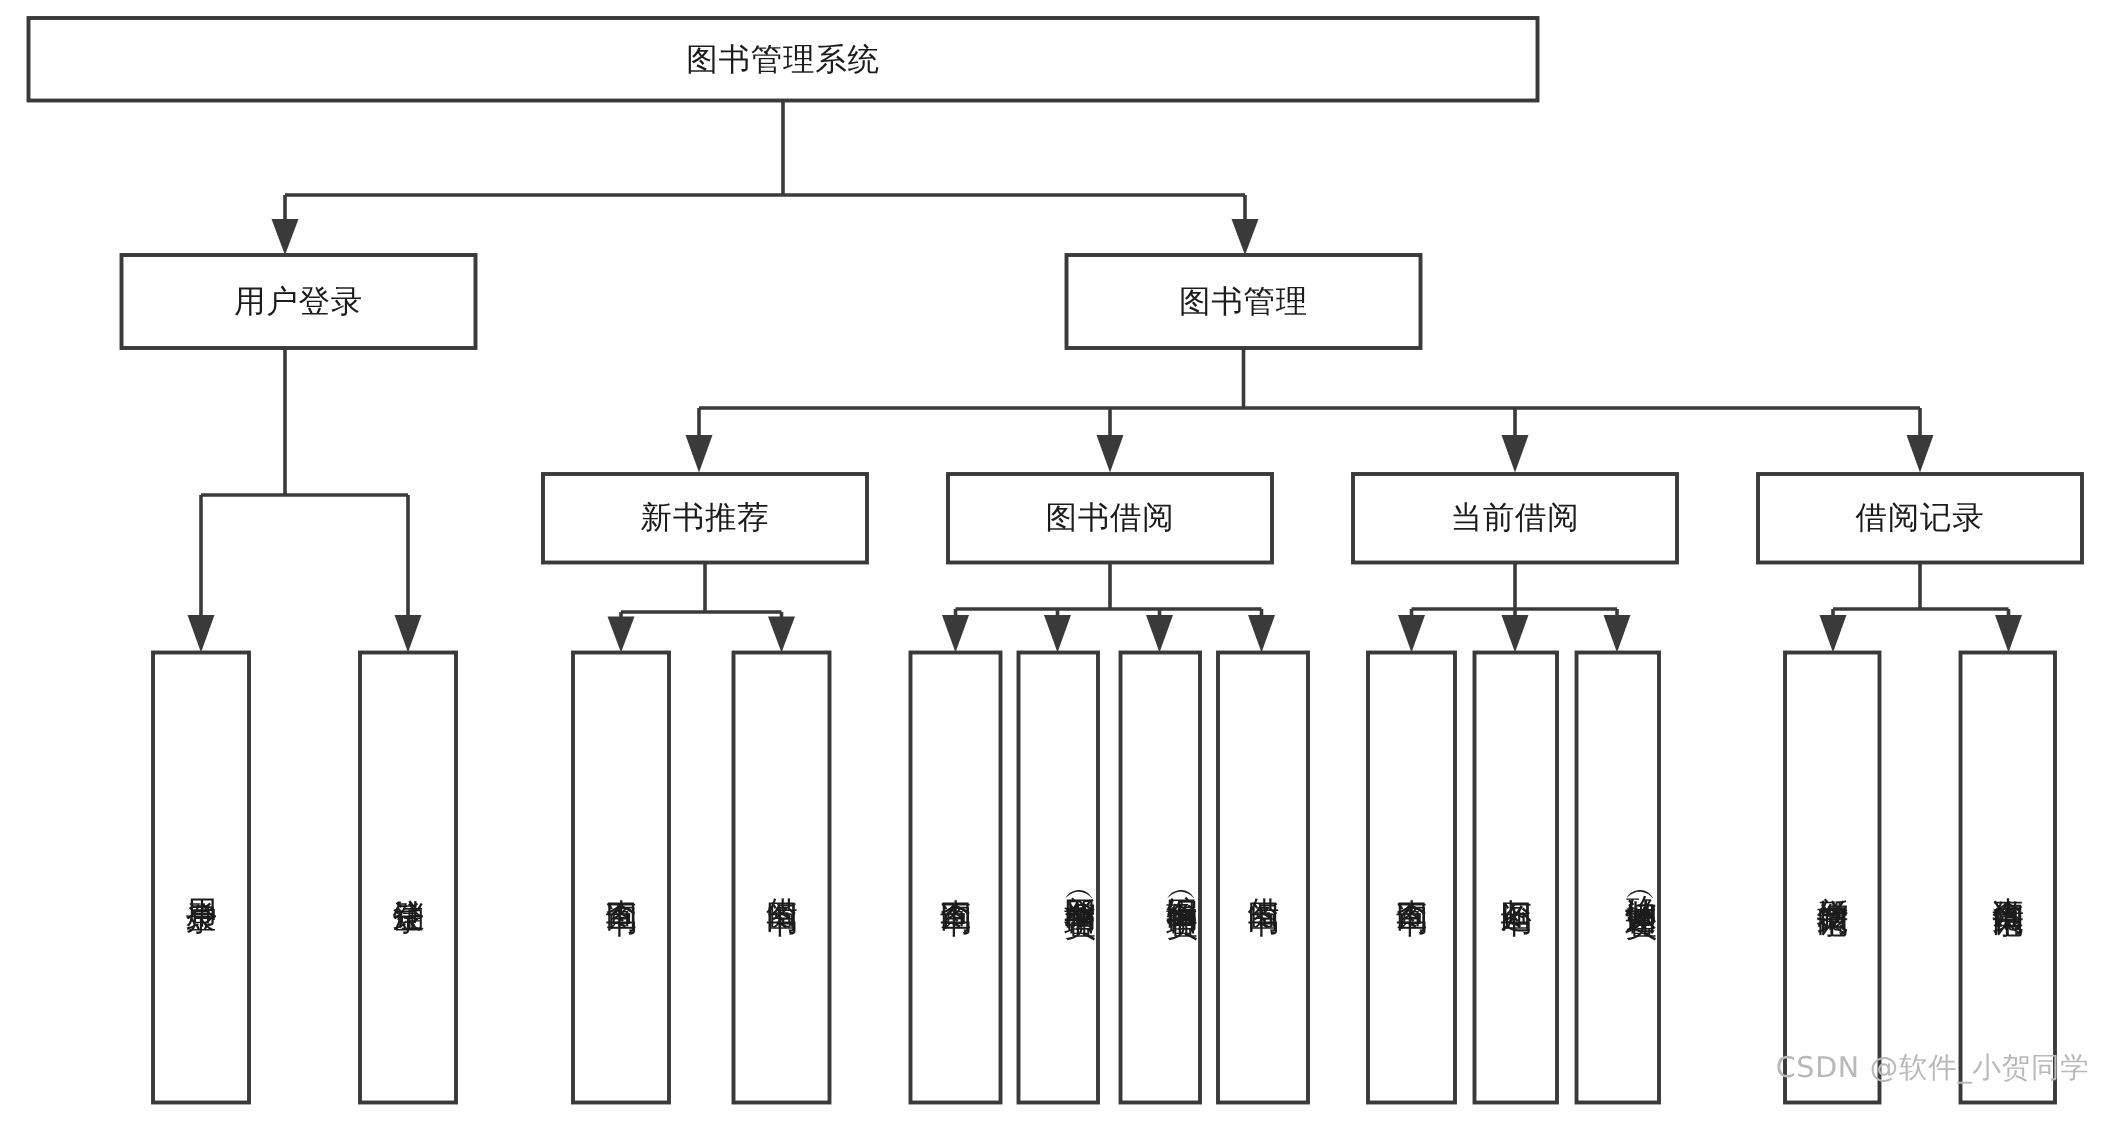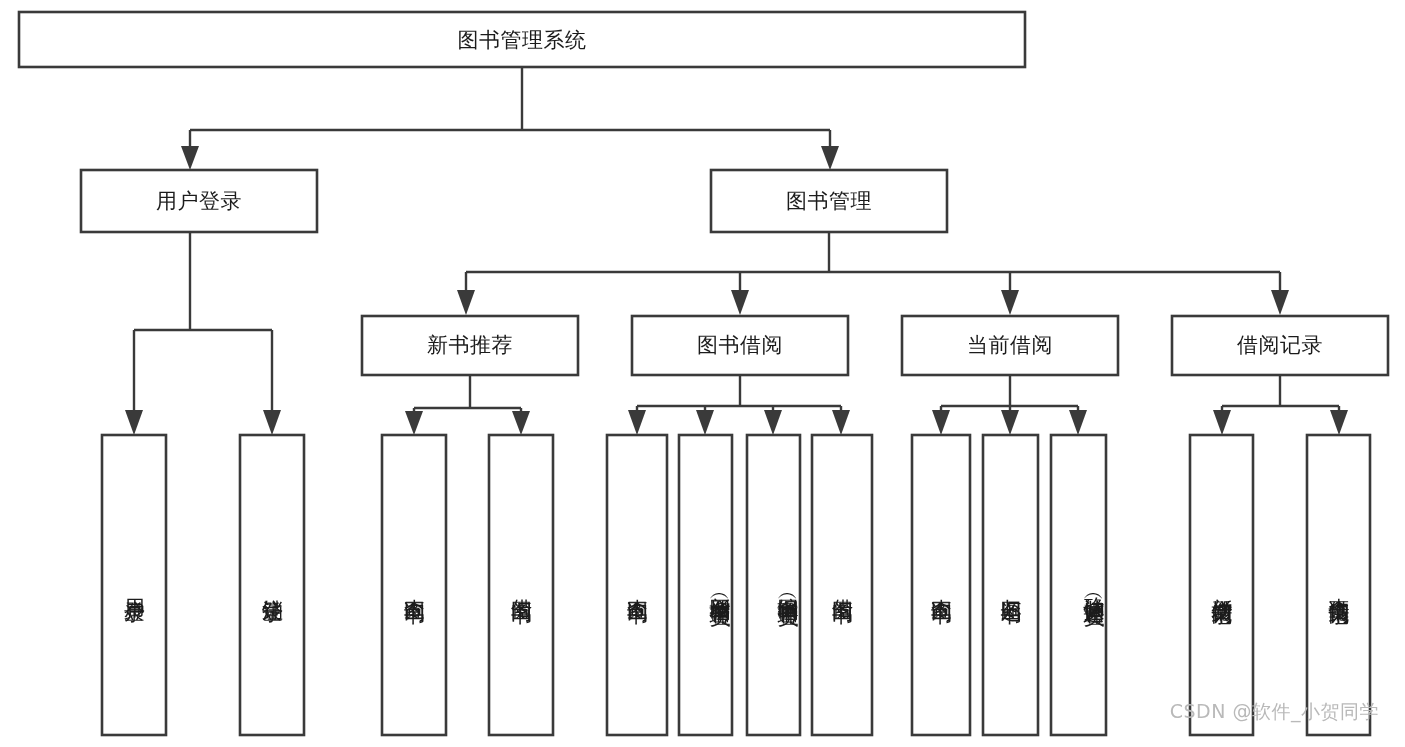--- a/index.html
+++ b/index.html
@@ -64,21 +64,21 @@
     justify-content: center;
     white-space: nowrap;
     pointer-events: none;
     user-select: none;
   }
   .leaf-label.centered {
     align-items: center;
   }
   .watermark {
     position: absolute;
-    right: 26px;
+    right: 12px;
     bottom: 4px;
     font-family: "DejaVu Sans", "Liberation Sans", sans-serif;
     font-size: 19px;
     color: #b9b9b9;
     white-space: nowrap;
     letter-spacing: 0.5px;
   }
 </style>
 </head>
 <body>

